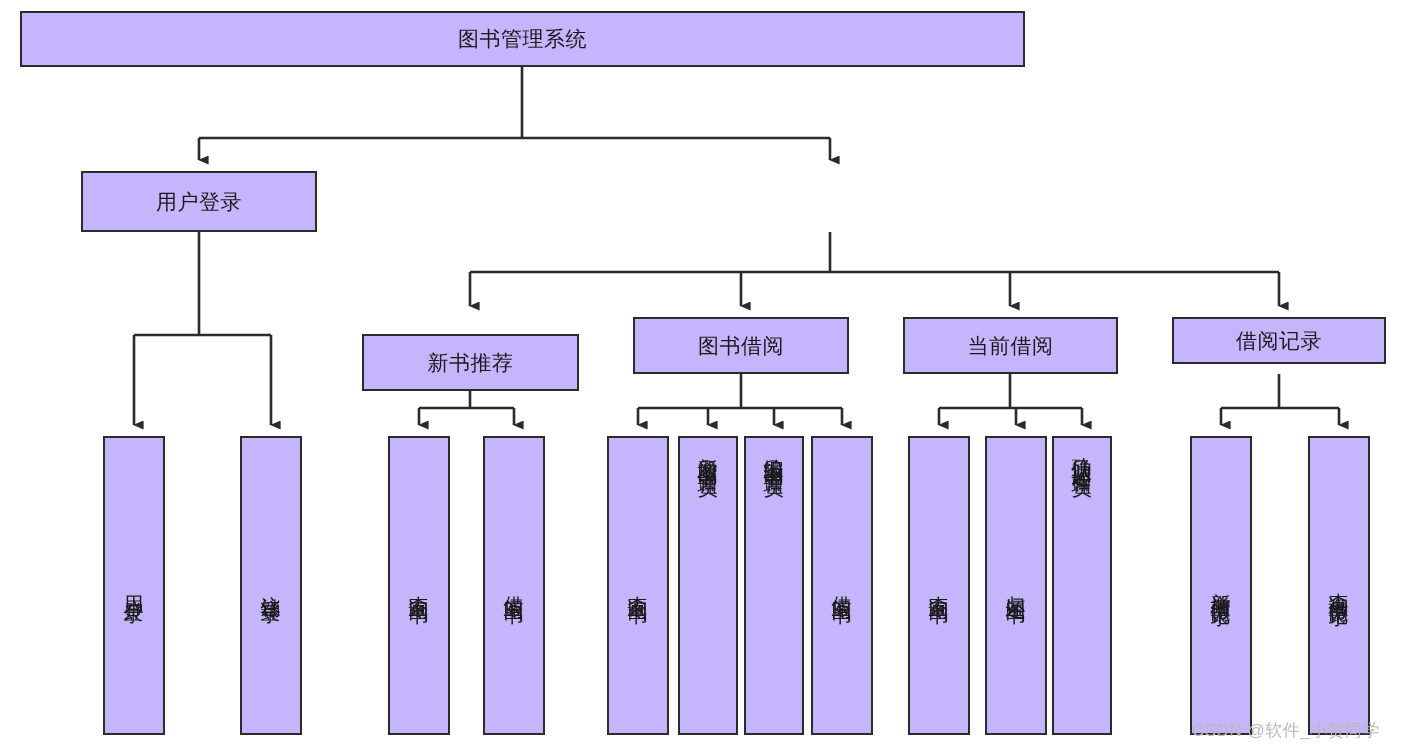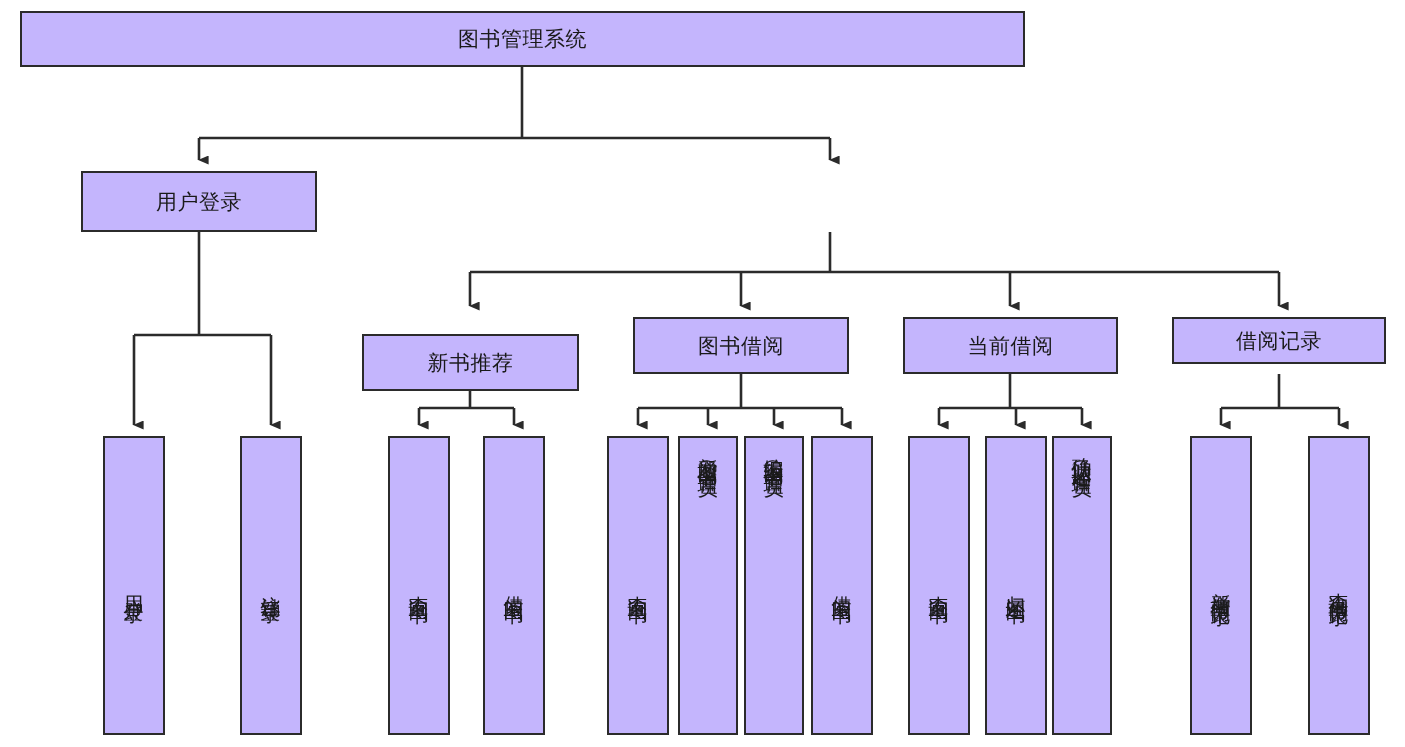--- a/index.html
+++ b/index.html
@@ -189,14 +189,15 @@
   <div class="node-box leaf" id="node-leaf-10" style="left: 1052px; top: 436px; width: 60px; height: 299px; align-items: flex-start; padding-top: 4px;">
     <span class="node-label-v">确认归还（管理员）</span>
   </div>
   <div class="node-box leaf" id="node-leaf-11" style="left: 1190px; top: 436px; width: 62px; height: 299px; align-items: center;">
     <span class="node-label-v">新增借阅记录</span>
   </div>
   <div class="node-box leaf" id="node-leaf-12" style="left: 1308px; top: 436px; width: 62px; height: 299px; align-items: center;">
     <span class="node-label-v">查询借阅记录</span>
   </div>
 
+  <div class="watermark" id="watermark" style="left: 1192px; top: 719px;">CSDN @软件_小贺同学</div>
 
 </div>
 
 </body></html>

